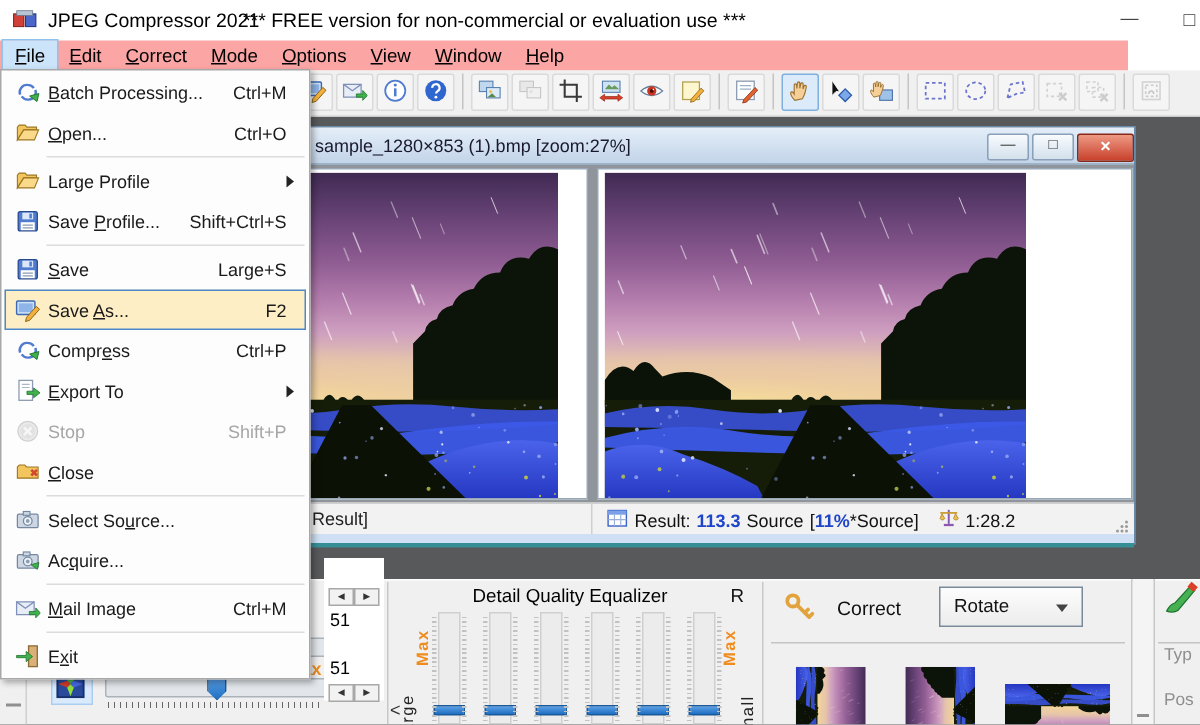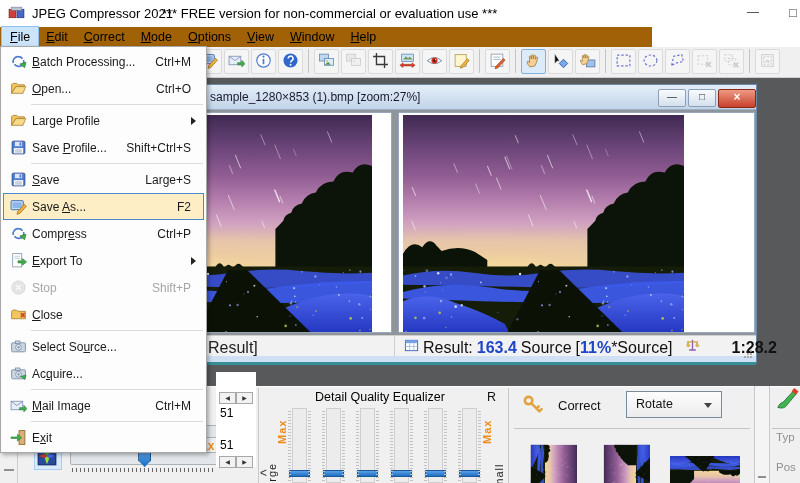--- a/index.html
+++ b/index.html
@@ -6,21 +6,21 @@
   #app{position:relative;width:800px;height:483px;background:#fff;overflow:hidden;
        font-family:"Liberation Sans",sans-serif;color:#111;font-size:12px;}
   .abs{position:absolute;}
   
   #titlebar{left:0;top:0;width:800px;height:27px;background:#fff;}
   #applogo{left:8px;top:5px;width:17px;height:17px;}
   #t-app{left:32px;top:6px;font-size:13px;color:#000;}
   #t-free{left:162px;top:6px;font-size:13px;color:#000;}
   .wctl{top:3px;width:30px;height:19px;text-align:center;font-size:12px;color:#444;line-height:19px;}
   
-  #menubar{left:0;top:27px;width:652px;height:20px;background:#a16207;white-space:nowrap;padding-left:2px;box-sizing:border-box;}
+  #menubar{left:0;top:27px;width:752px;height:20px;background:#fca5a5;white-space:nowrap;padding-left:2px;box-sizing:border-box;}
   .mbi{display:inline-block;padding:3px 8px;font-size:12.5px;color:#000;}
   .mbi.sel{background:#cbe4fa;outline:1px solid #90c2ee;}
   .mbi u{text-decoration:underline;}
   
   #toolbarbg{left:0;top:47px;width:800px;height:31px;background:#f0f0f0;border-bottom:1px solid #cdcdcd;box-sizing:border-box;}
   #toolbar{left:196px;top:49px;white-space:nowrap;}
   .tbtn{width:25px;height:25px;border:1px solid #dadada;background:#f5f5f5;border-radius:2px;
         display:inline-flex;align-items:center;justify-content:center;margin:0 1px;vertical-align:top;padding:0;}
   .tbtn svg{width:17px;height:17px;}
   .tbtn.pressed{background:#dcebfa;border-color:#7fb0e0;}
@@ -33,27 +33,27 @@
   #cw-title{position:relative;height:24px;background:linear-gradient(#e4eef9,#c2d4e8);border-bottom:1px solid #9ab0c6;}
   #cw-title-text{position:absolute;left:9px;top:5px;font-size:12px;color:#1a1a2e;}
   .cwbtn{position:absolute;top:4px;height:16px;border:1px solid #8aa0b8;border-radius:2px;
          background:linear-gradient(#f8fbfe,#d4e0ec);font-size:10px;line-height:14px;text-align:center;color:#333;}
   #cw-close{background:linear-gradient(#ee9a85,#c8402b);border-color:#8a2818;color:#fff;font-weight:bold;font-size:12px;line-height:15px;}
   #cw-content{position:relative;height:225px;background:#8f959b;}
   .pane{position:absolute;top:2px;height:221px;background:#fff;border:1px solid #98a8b8;box-sizing:border-box;overflow:hidden;}
   #pane-src{left:3px;width:188px;}
   #pane-res{left:197px;width:357px;}
   .scene{position:absolute;}
-  #cw-status{position:relative;height:20px;background:#f2f2f2;border-top:1px solid #cfcfcf;font-size:16px;}
+  #cw-status{position:relative;height:20px;background:#f2f2f2;border-top:1px solid #cfcfcf;font-size:12px;}
   #st-left{position:absolute;left:7px;top:3px;color:#222;}
   #st-sep{position:absolute;left:193px;top:0;width:1px;height:20px;background:#cfcfcf;}
   #st-right{position:absolute;left:203px;top:2px;display:flex;align-items:center;gap:4px;white-space:nowrap;}
   #st-right svg{width:15px;height:15px;}
   .bluenum{color:#1f45c8;font-weight:bold;}
-  .bold{font-weight:bold;margin-left:28px;}
+  .bold{font-weight:normal;}
   #st-grip{position:absolute;right:3px;top:9px;}
   #cw-strip{height:6px;background:#cfe0f4;}
   #cw-teal{height:3px;background:#378f96;}
   
   #bpanel{left:0;top:386px;width:800px;height:97px;background:#f0f0f0;border-top:1px solid #fdfdfd;box-sizing:border-box;}
   .vsep{width:1px;background:#c8c8c8;}
   #leftstrip{left:0;top:386px;width:18px;height:97px;background:#f0f0f0;border-right:1px solid #cfcfcf;box-sizing:border-box;}
   .griphandle{height:2px;background:#8f8f8f;}
   #iconblock{left:34px;top:420px;width:28px;height:50px;background:#d9eafc;border:1px solid #aacdf0;box-sizing:border-box;}
   .sqicon{left:37px;width:20px;height:20px;}
@@ -377,21 +377,21 @@
       <span id="st-sep"></span>
       <span id="st-right">
         <span id="ic-table"><svg viewBox="0 0 16 16" width="15" height="15">
               <rect x="1.5" y="2.5" width="13" height="11" fill="#fff" stroke="#3a62c8"></rect>
               <rect x="1.5" y="2.5" width="13" height="3" fill="#7aa0e8"></rect>
               <line x1="6" y1="5.5" x2="6" y2="13.5" stroke="#9ab0d8" stroke-width=".8"></line>
               <line x1="10.5" y1="5.5" x2="10.5" y2="13.5" stroke="#9ab0d8" stroke-width=".8"></line>
               <line x1="1.5" y1="9" x2="14.5" y2="9" stroke="#9ab0d8" stroke-width=".8"></line>
             </svg></span>
         <span>Result:</span>
-        <span class="bluenum">163.4</span>
+        <span class="bluenum">113.3</span>
         <span>Source</span>
         <span><span>[</span><span class="bluenum">11%</span><span>*Source]</span></span>
         <span id="ic-scale" style="margin-left:8px;"><svg viewBox="0 0 16 16" width="15" height="15">
               <rect x="7.3" y="2" width="1.4" height="10" fill="#8a5ab0"></rect>
               <rect x="4.5" y="12" width="7" height="1.6" fill="#8a5ab0"></rect>
               <rect x="2" y="3.6" width="12" height="1.2" fill="#c8982a"></rect>
               <path d="M3.2 4.8L1.8 8.2a1.9 1.9 0 0 0 3.4 0z" fill="#e8c050" stroke="#a8781a" stroke-width=".5"></path>
               <path d="M12.8 4.8l-1.4 3.4a1.9 1.9 0 0 0 3.4 0z" fill="#e8c050" stroke="#a8781a" stroke-width=".5"></path>
             </svg></span>
         <span class="bold">1:28.2</span>

